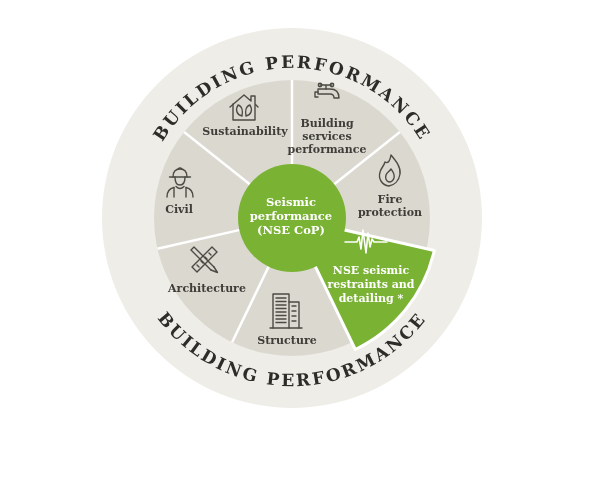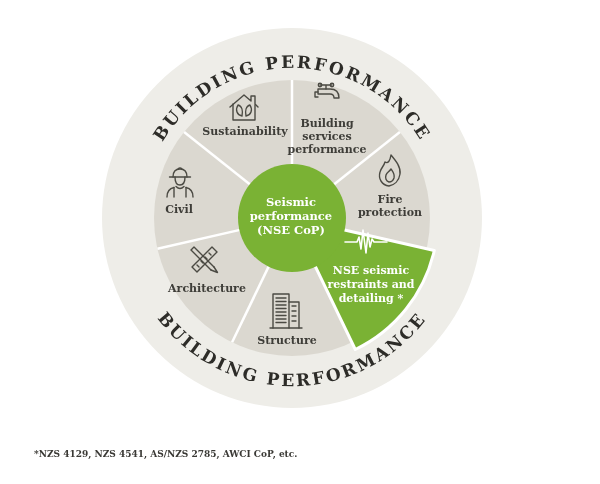--- a/index.html
+++ b/index.html
@@ -129,14 +129,13 @@
       <path d="M -13 15 Q -13 7 -6 5.5 M 13 15 Q 13 7 6 5.5"></path>
       <path d="M -6 5.5 V 15 M 6 5.5 V 15"></path>
       <path d="M -4 4.5 Q 0 8.5 4 4.5"></path>
     </g>
     <text class="wedge-label" x="179" y="213">Civil</text>
   </g>
 
 </svg>
 
 <div class="caption-row">
-  <div class="footnote">*NZS 4129, NZS 4541, AS/NZS 2785, AWCI CoP, etc.</div>
 </div>
 
 </body></html>

